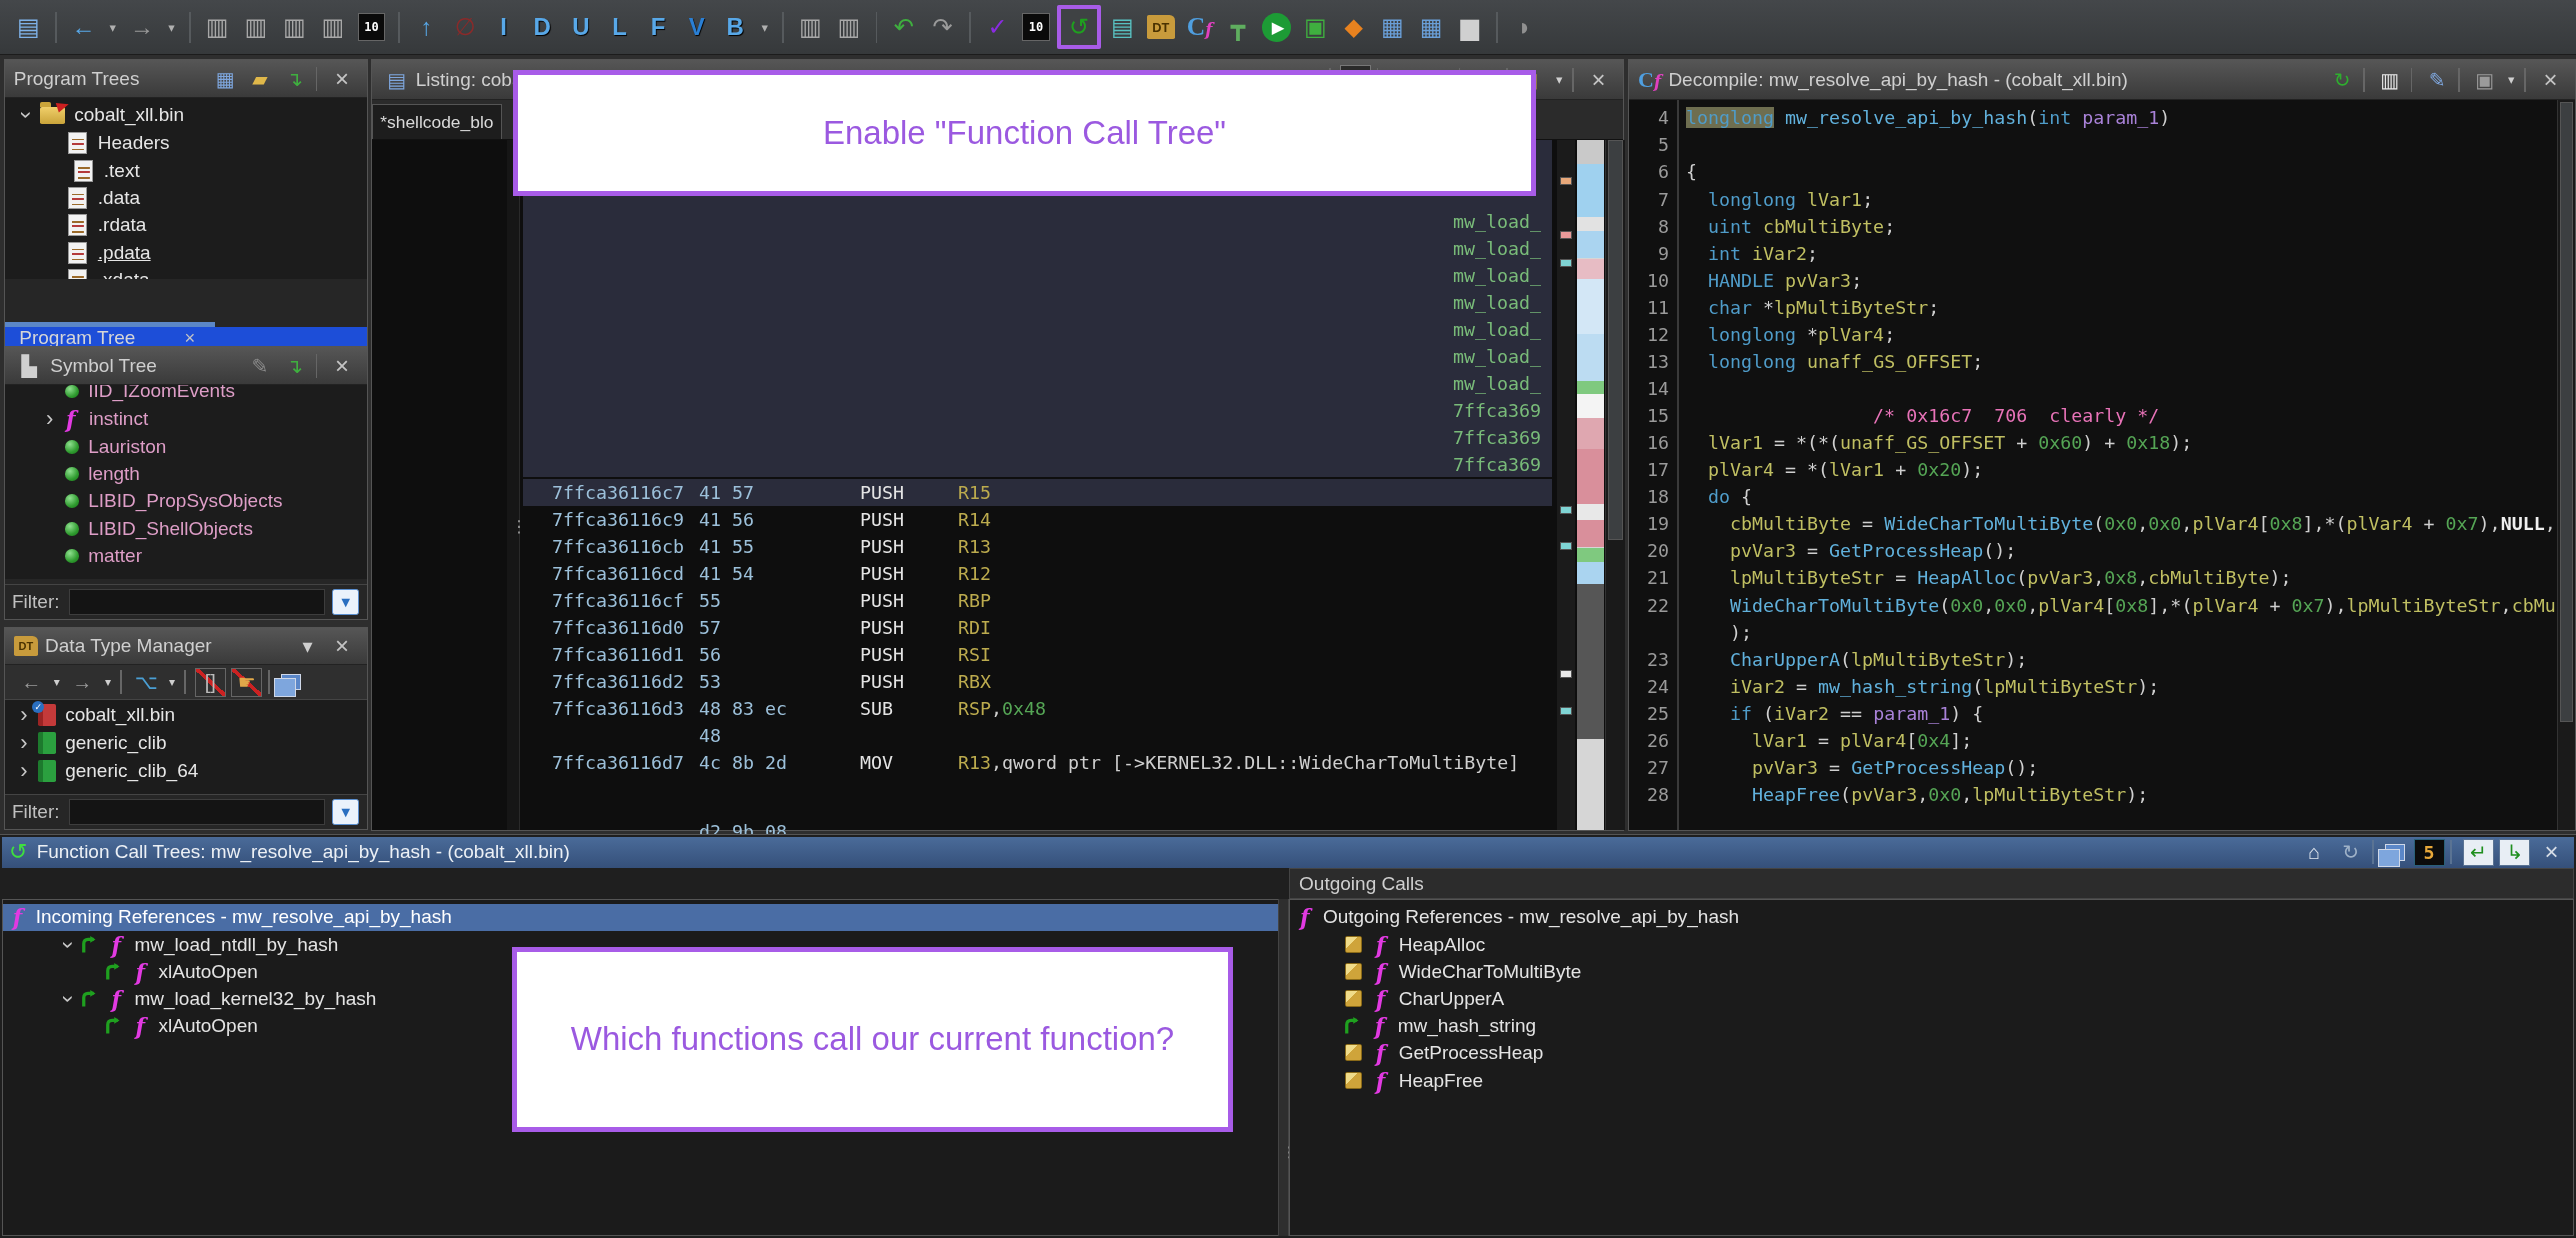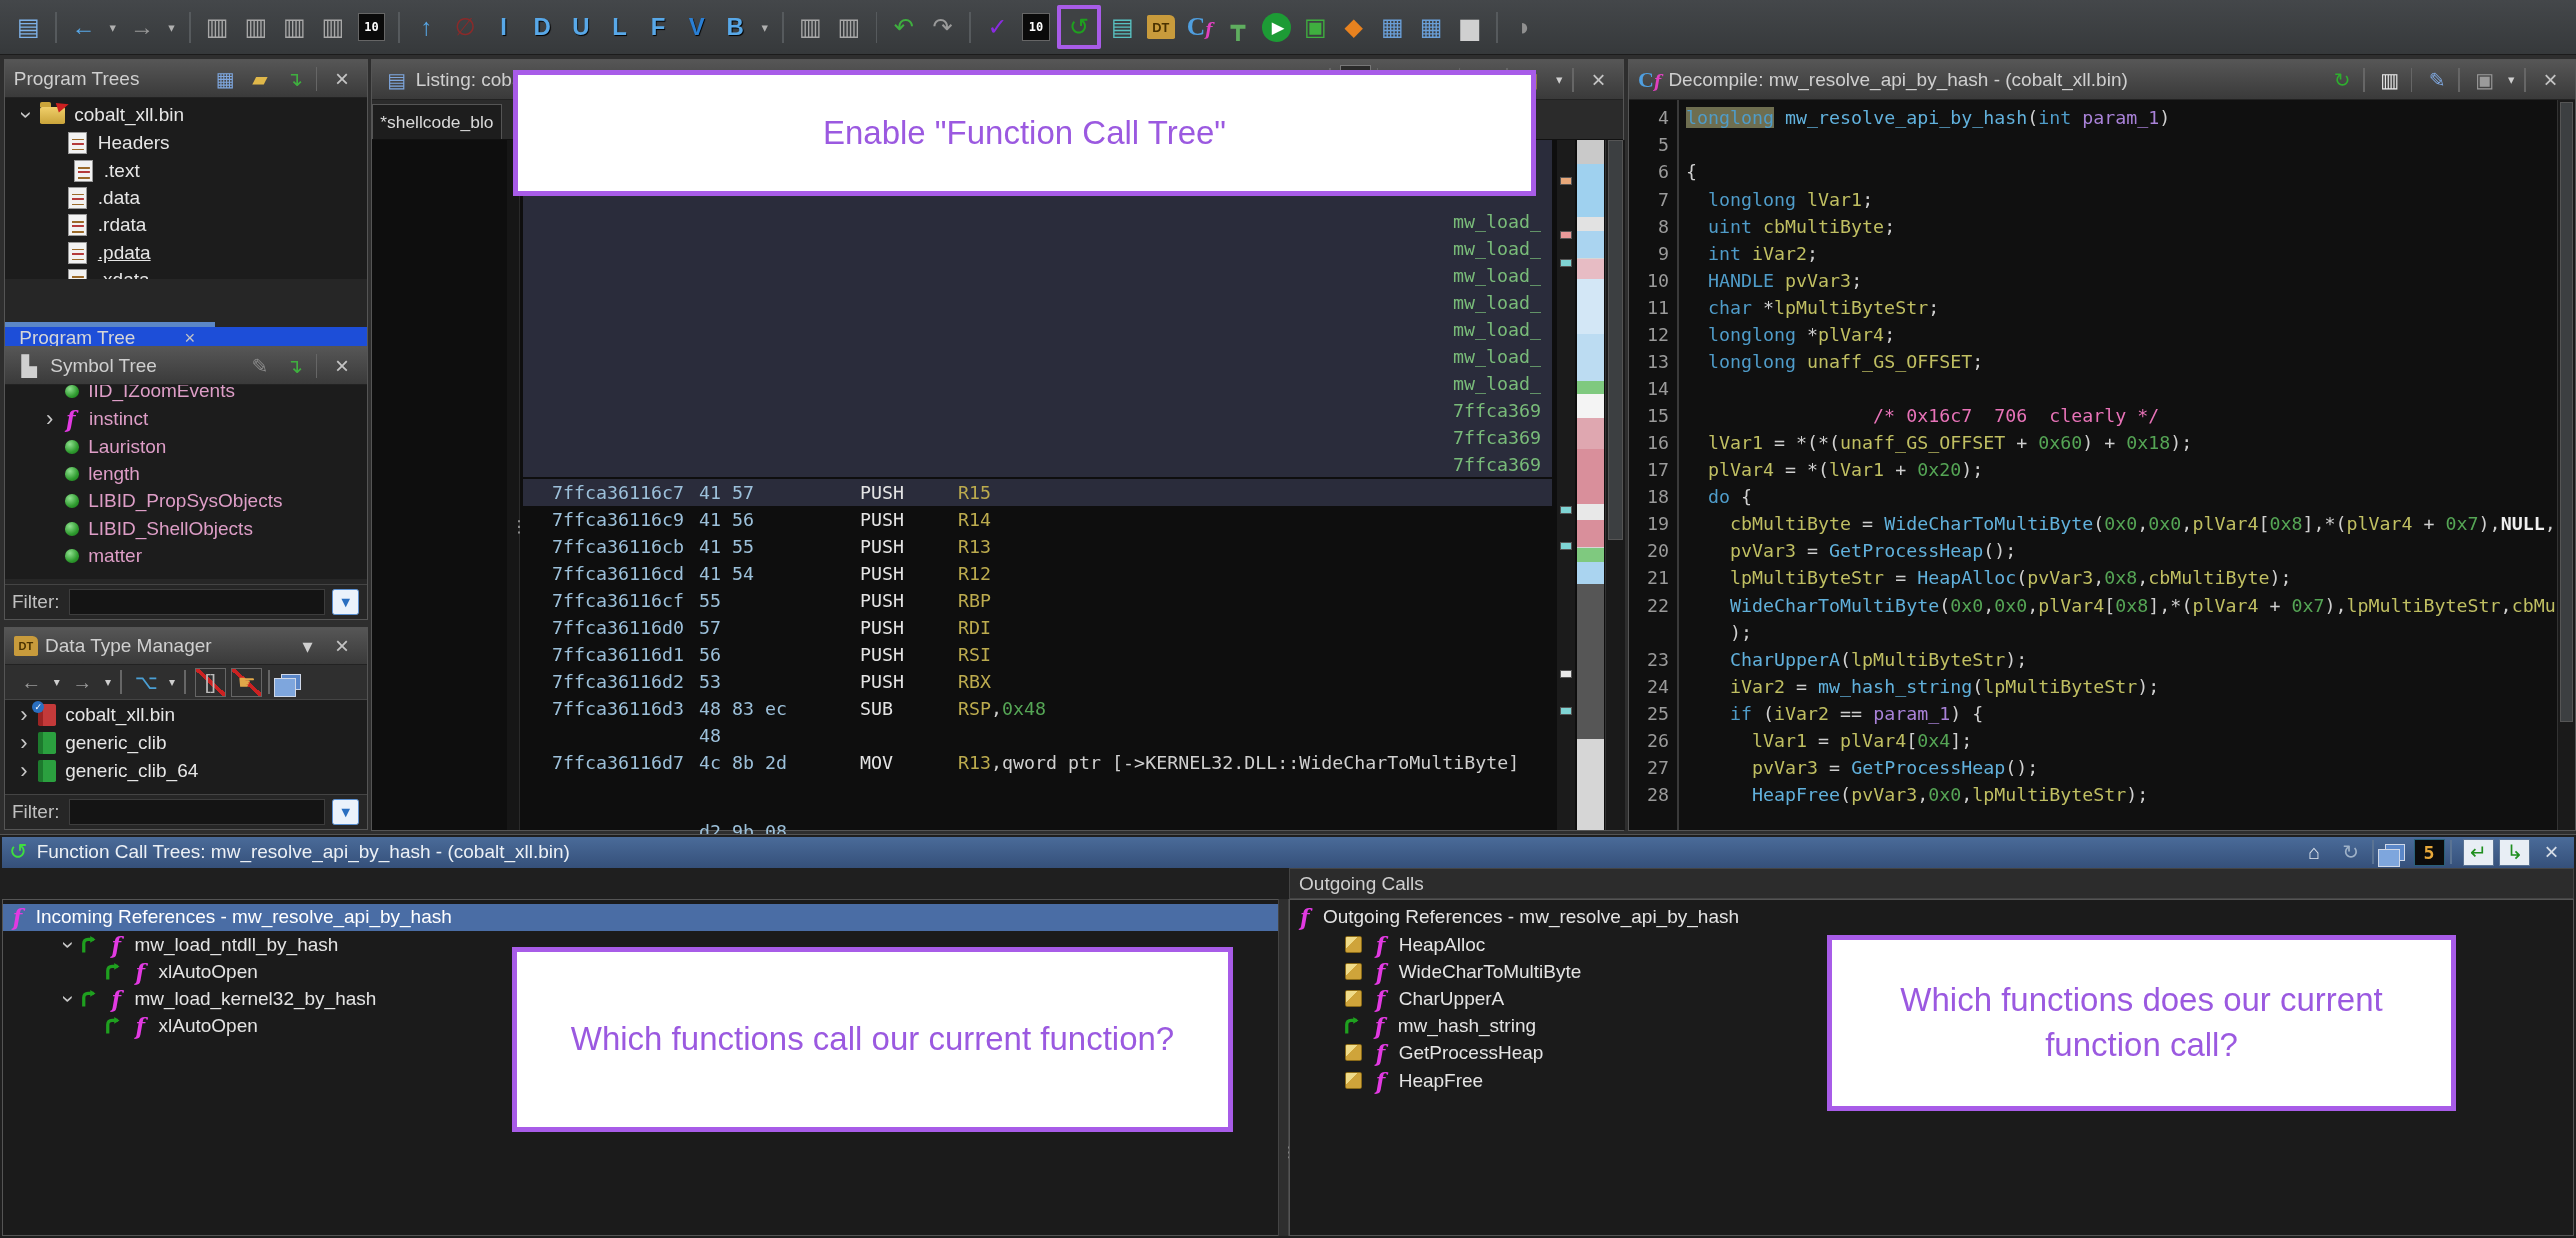--- a/index.html
+++ b/index.html
@@ -630,15 +630,14 @@
         <div class="crow" style="top: 167px; padding-left: 53px;">
           <span class="cube-icon"></span>
           <span class="f-icon">f</span>
           <span>HeapFree</span>
         </div>
       </div>
   </div>
 
   <div class="annot" style="left:513px;top:70px;width:1023px;height:126px;">Enable "Function Call Tree"</div>
   <div class="annot" style="left:512px;top:947px;width:721px;height:185px;">Which functions call our current function?</div>
-  <div class="annot" style="left:1827px;top:935px;width:629px;height:176px;">Which functions does our current function call?</div>
 </div>
 
 
 </body></html>

